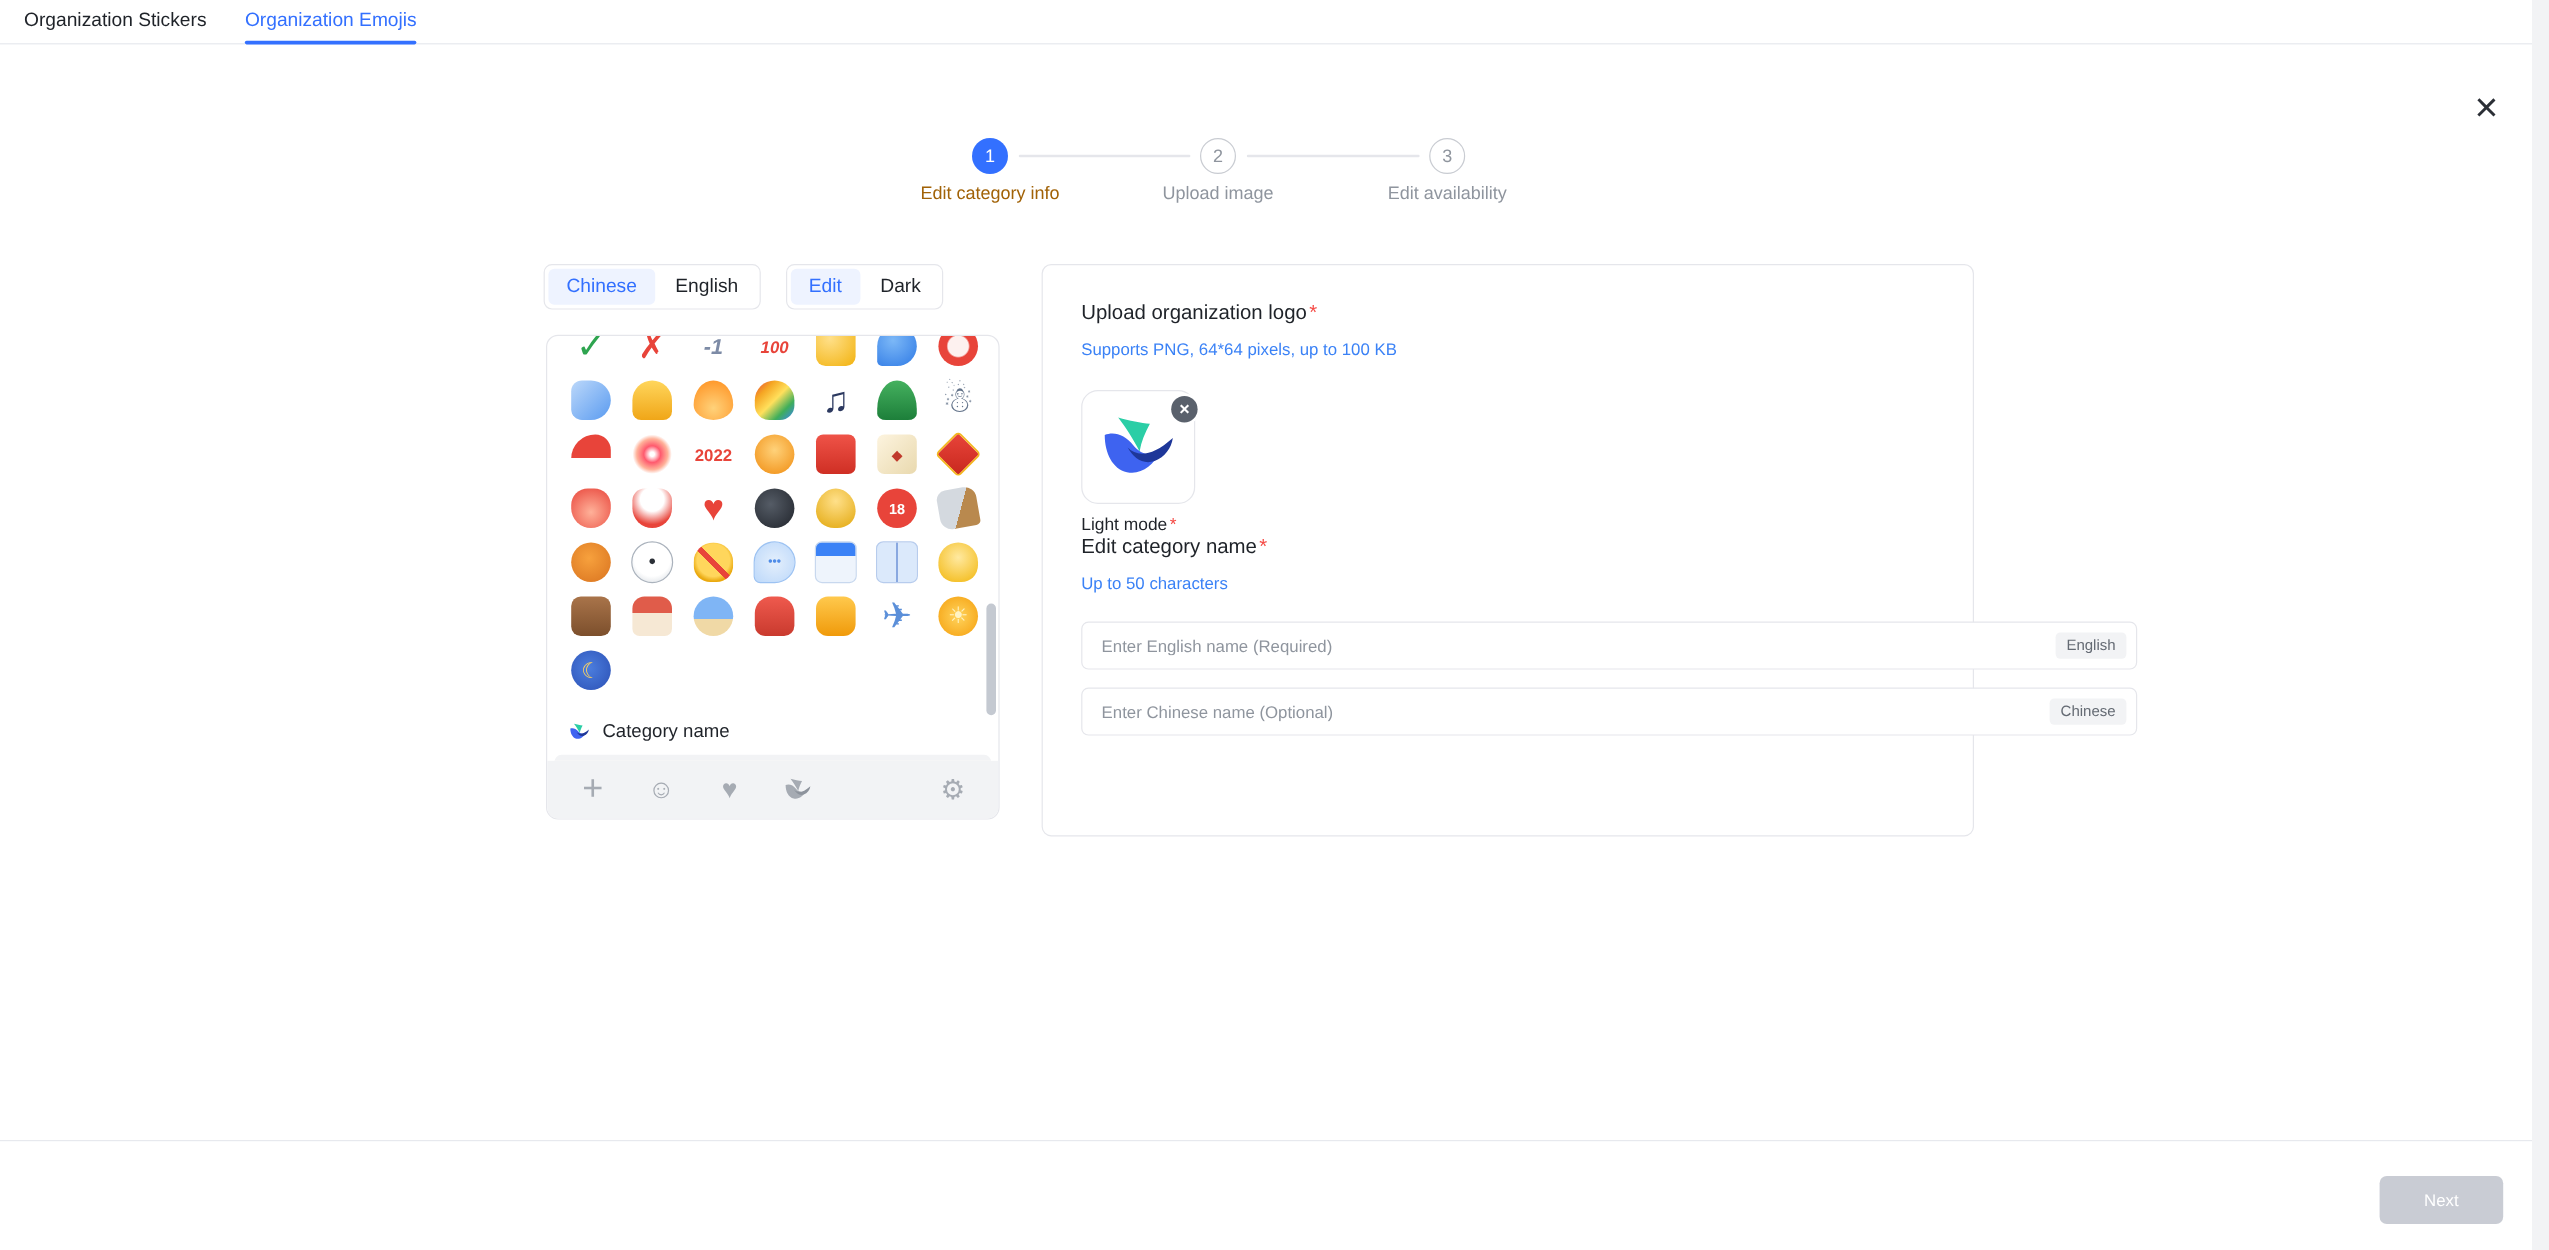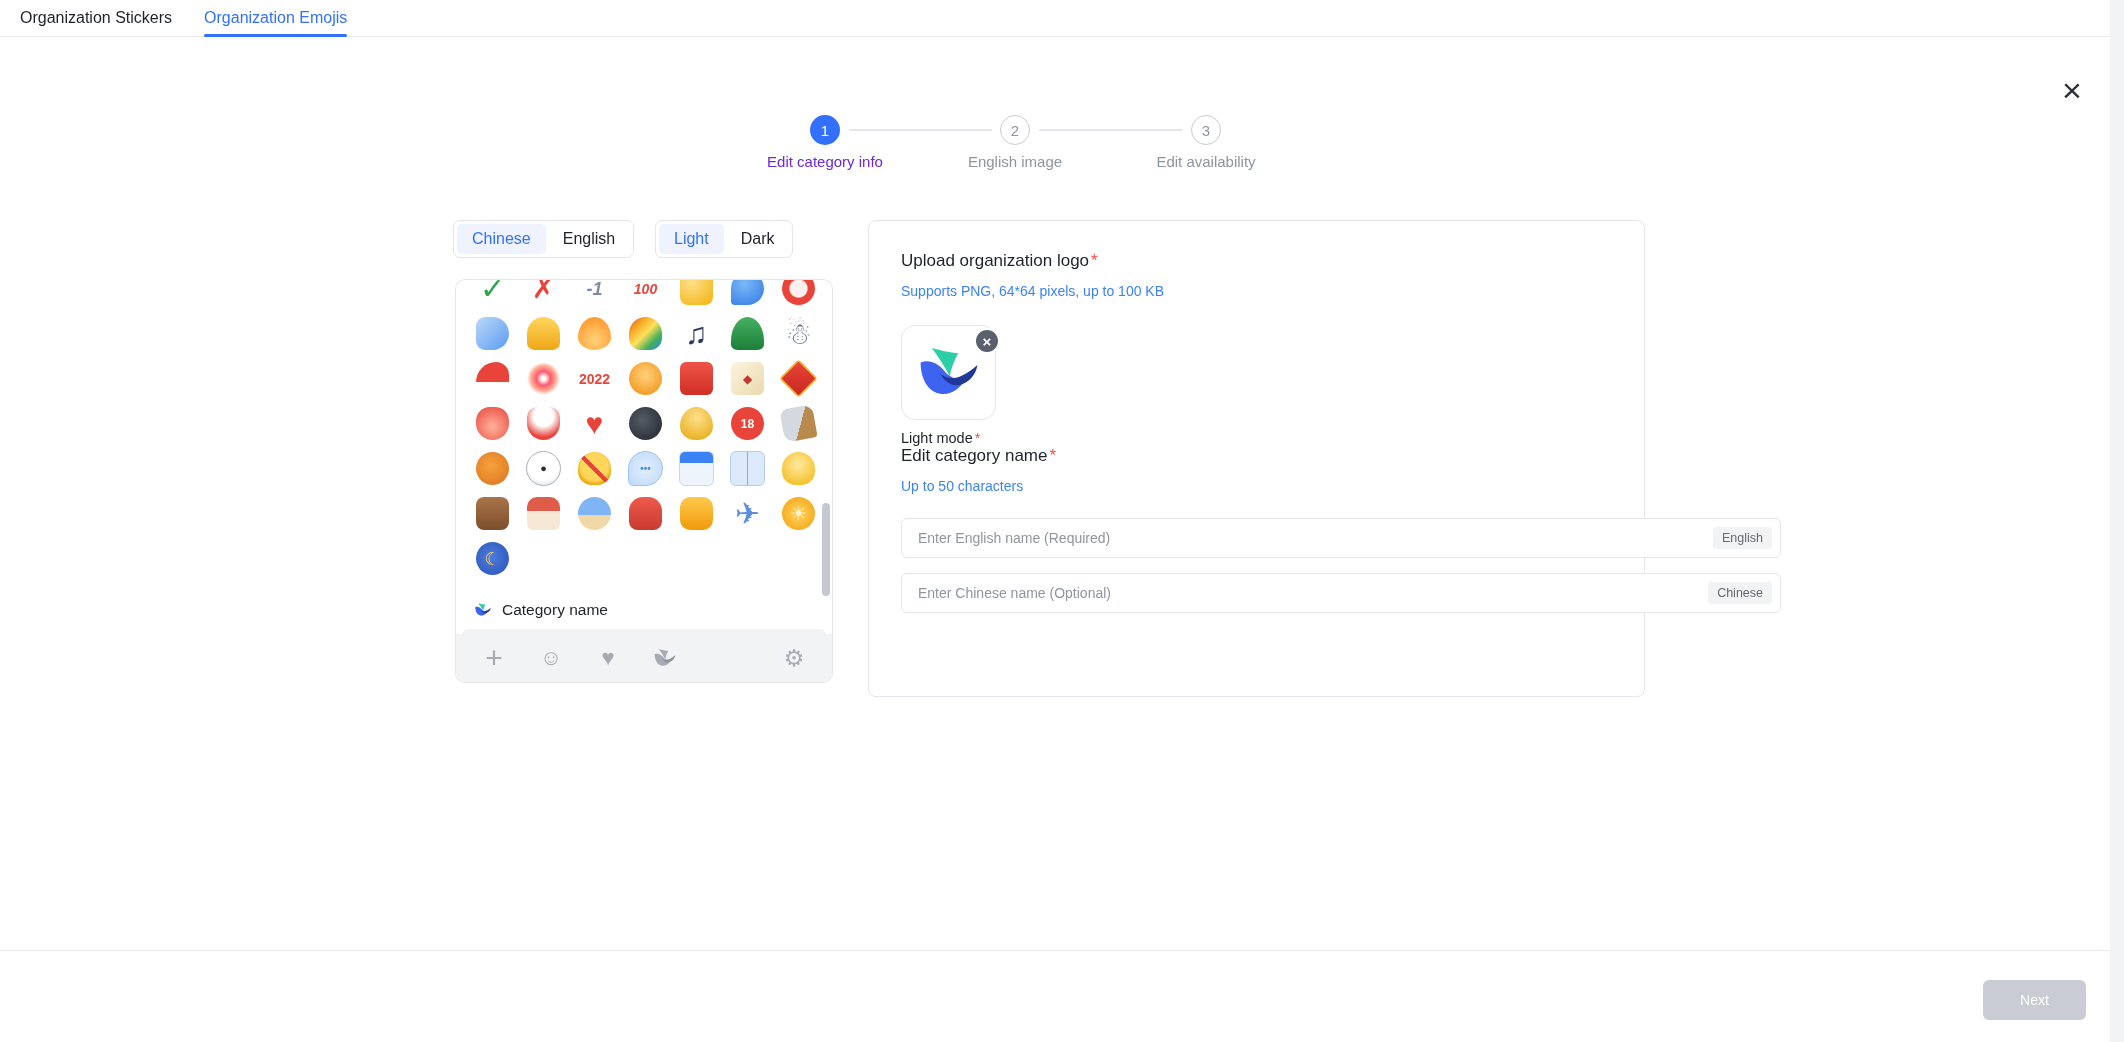--- a/index.html
+++ b/index.html
@@ -15,21 +15,21 @@
 
   .close-btn{position:absolute;left:2050px;top:68px;width:44px;height:44px;border:0;background:none;
              display:flex;align-items:center;justify-content:center;font-size:34px;font-weight:300;color:#2b2f36;cursor:pointer;line-height:1;}
 
   
   .step-circle{position:absolute;width:30px;height:30px;border-radius:50%;display:flex;align-items:center;justify-content:center;
                font-size:15px;background:#fff;border:1px solid #c9ccd2;color:#8f959e;box-sizing:border-box;}
   .step-circle.active{background:#3370ff;border:none;color:#fff;font-weight:500;}
   .step-line{position:absolute;height:2px;background:#e5e6eb;border-radius:1px;}
   .step-label{position:absolute;width:220px;text-align:center;font-size:15px;color:#8f959e;}
-  .step-label.active{color:#6d28d9;}
+  .step-label.active{color:#a16207;}
 
   
   .tgroup{position:absolute;top:220px;height:38px;display:inline-flex;align-items:center;padding:3px;gap:2px;
           background:#fff;border:1px solid #e5e6eb;border-radius:7px;box-sizing:border-box;}
   .chip{padding:0 15px;height:30px;display:flex;align-items:center;border-radius:5px;font-size:16px;color:#1f2329;cursor:pointer;white-space:nowrap;}
   .chip.active{background:#eef3ff;color:#3370ff;}
 
   
   .emoji-panel{position:absolute;left:455px;top:279px;width:378px;height:404px;background:#fff;
                border:1px solid #e5e6eb;border-radius:10px;box-sizing:border-box;overflow:hidden;}
@@ -84,30 +84,30 @@
 
   <button class="close-btn">×</button>
 
   <div>
     <div class="step-circle active" style="left:810px;top:115px;">1</div>
     <div class="step-line" style="left:849px;top:129px;width:143px;"></div>
     <div class="step-circle" style="left:1000px;top:115px;">2</div>
     <div class="step-line" style="left:1039px;top:129px;width:144px;"></div>
     <div class="step-circle" style="left:1191px;top:115px;">3</div>
     <div class="step-label active" style="left:715px;top:153px;">Edit category info</div>
-    <div class="step-label" style="left:905px;top:153px;">English image</div>
+    <div class="step-label" style="left:905px;top:153px;">Upload image</div>
     <div class="step-label" style="left:1096px;top:153px;">Edit availability</div>
   </div>
 
   <div class="tgroup" style="left:453px;">
     <span class="chip active">Chinese</span>
     <span class="chip">English</span>
   </div>
   <div class="tgroup" style="left:655px;">
-    <span class="chip active">Light</span>
+    <span class="chip active">Edit</span>
     <span class="chip">Dark</span>
   </div>
 
   <div class="emoji-panel">
     <div class="emoji-list">
       <div class="emoji-grid" id="emoji-grid">
           <div class="ecell">
             <span class="blob" style="color: rgb(46, 164, 79); font-size: 30px; font-weight: 700;">✓</span>
           </div>
           <div class="ecell">

